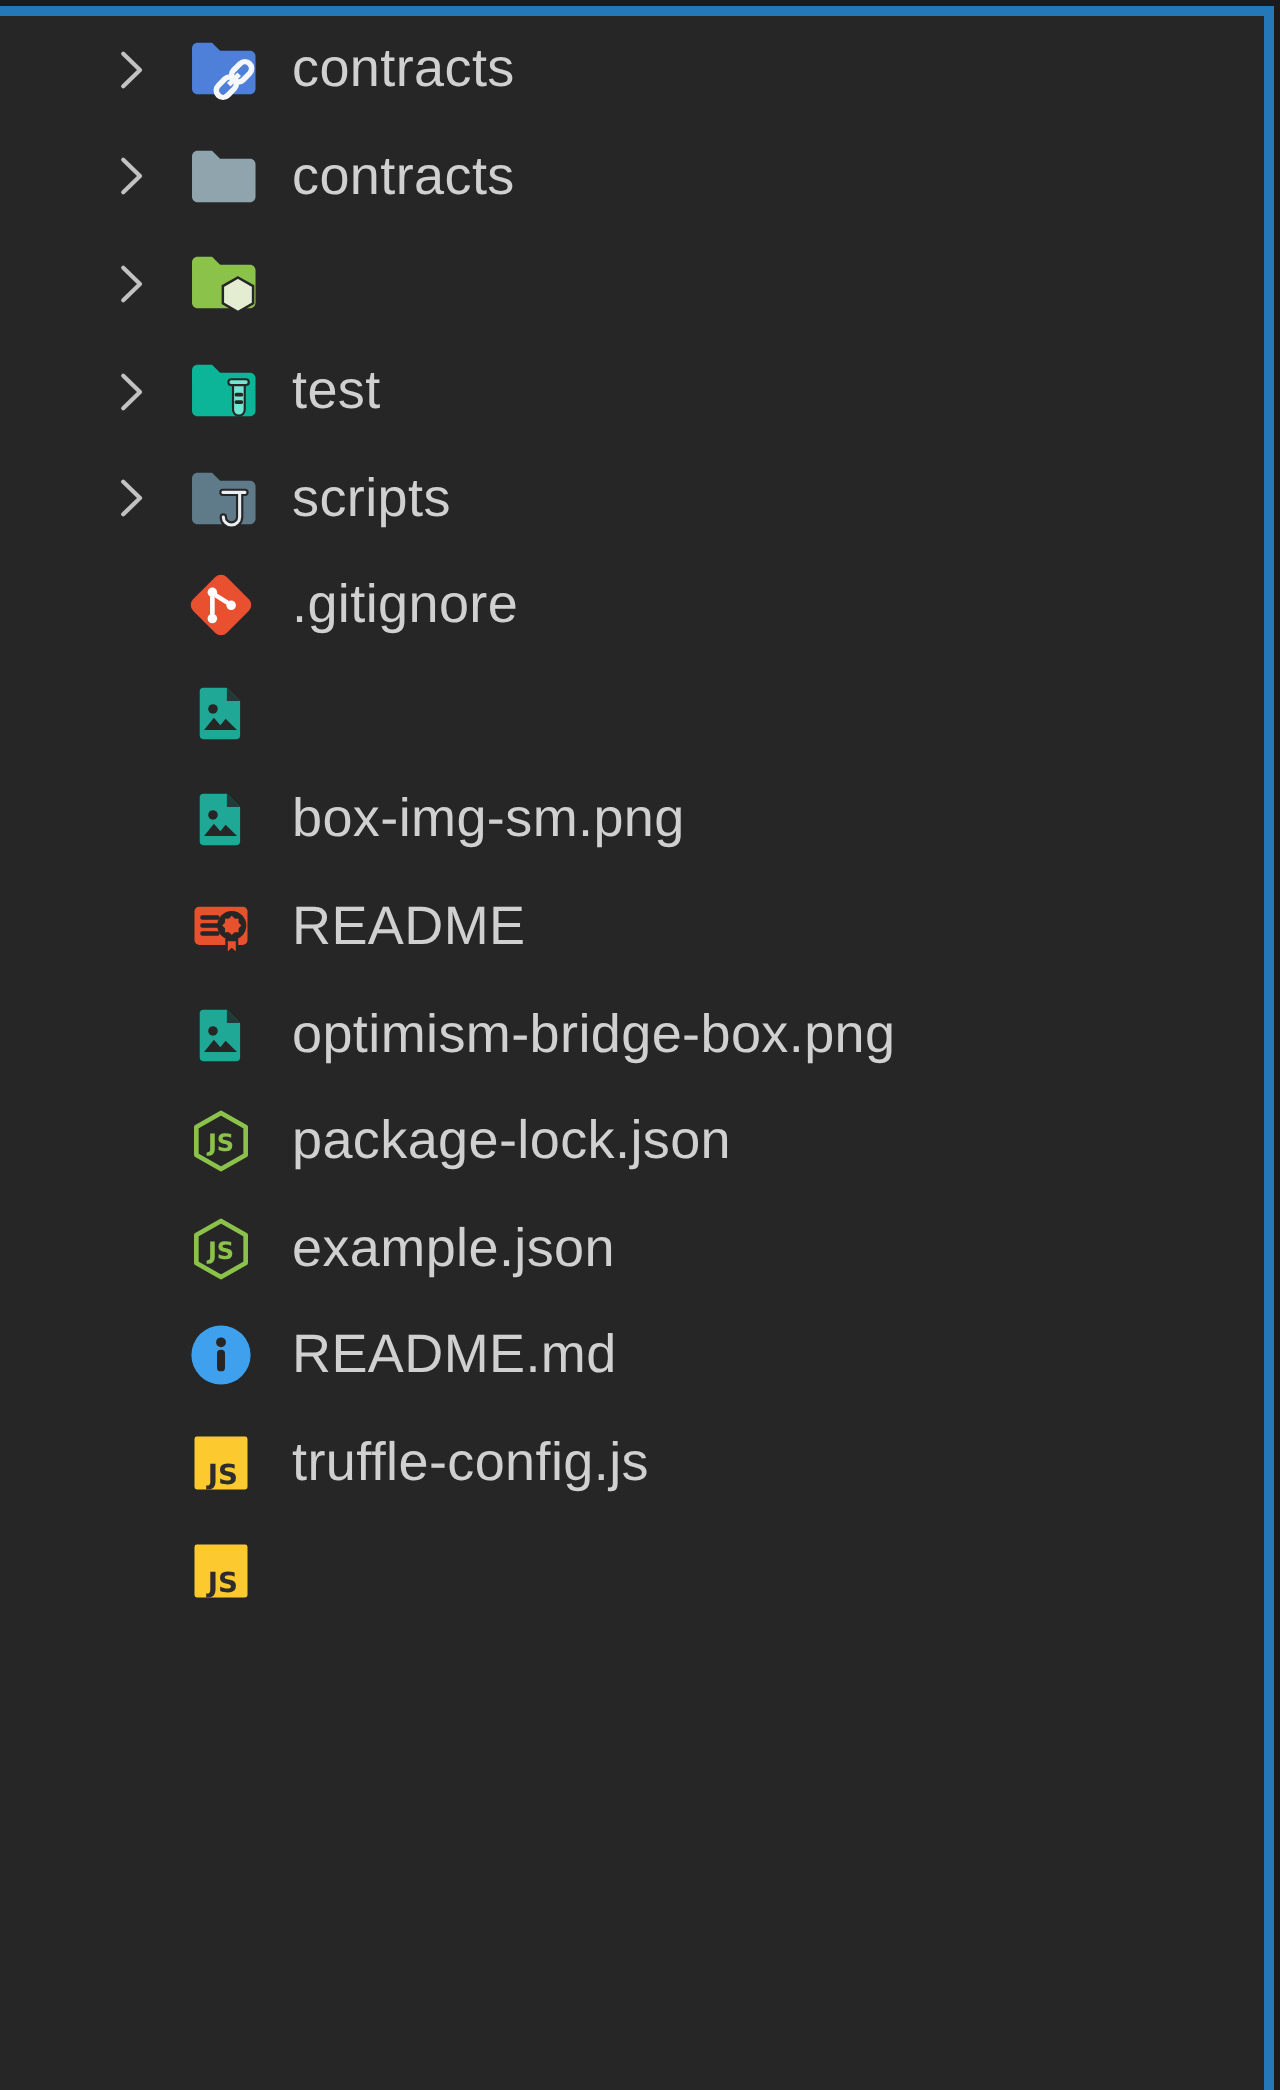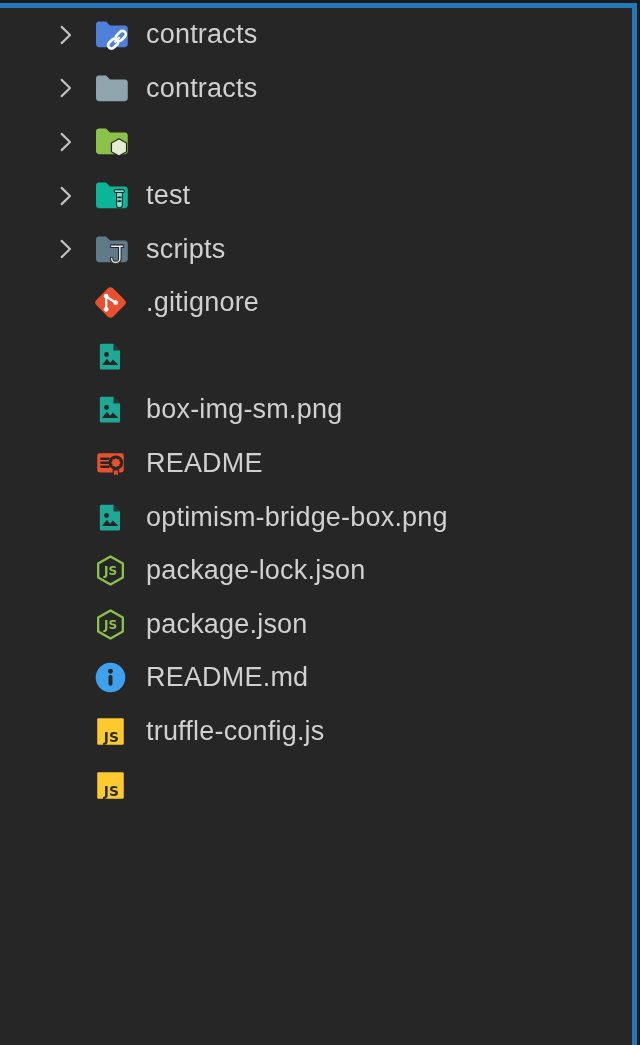--- a/index.html
+++ b/index.html
@@ -213,21 +213,21 @@
       <span class="label">package-lock.json</span>
     </div>
     <div class="row">
       <span class="chev"></span>
       <span class="icon">
         <svg viewBox="0 0 24 24">
        <polygon points="12,2.9 20,7.45 20,16.55 12,21.1 4,16.55 4,7.45" fill="none" stroke="#8bc34a" stroke-width="1.5" stroke-linejoin="round"></polygon>
        <text x="12" y="15.2" text-anchor="middle" font-family="DejaVu Sans, sans-serif" font-size="7.8" font-weight="bold" fill="#8bc34a">JS</text>
      </svg>
       </span>
-      <span class="label">package.json</span>
+      <span class="label">example.json</span>
     </div>
     <div class="row">
       <span class="chev"></span>
       <span class="icon">
         <svg viewBox="0 0 24 24">
        <circle cx="12" cy="12" r="9.6" fill="#3fa1ee"></circle>
        <circle cx="12" cy="7.9" r="1.6" fill="#262627"></circle>
        <rect x="10.7" y="10.3" width="2.6" height="7" rx="1.2" fill="#262627"></rect>
      </svg>
       </span>

